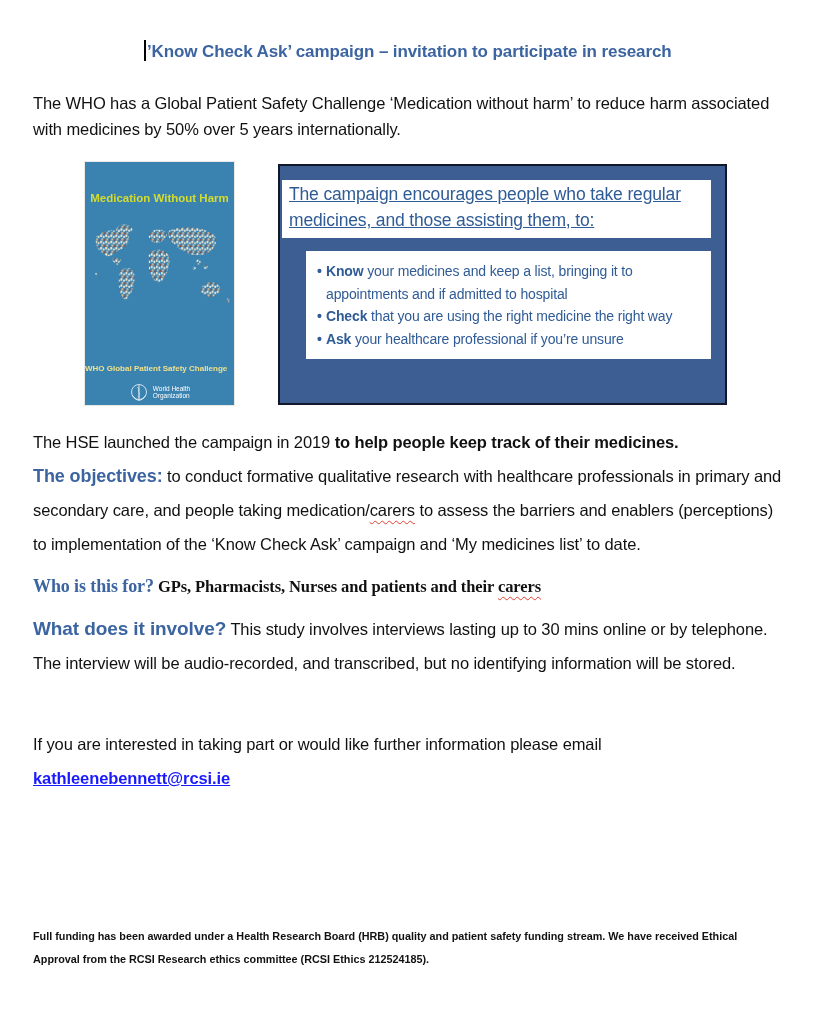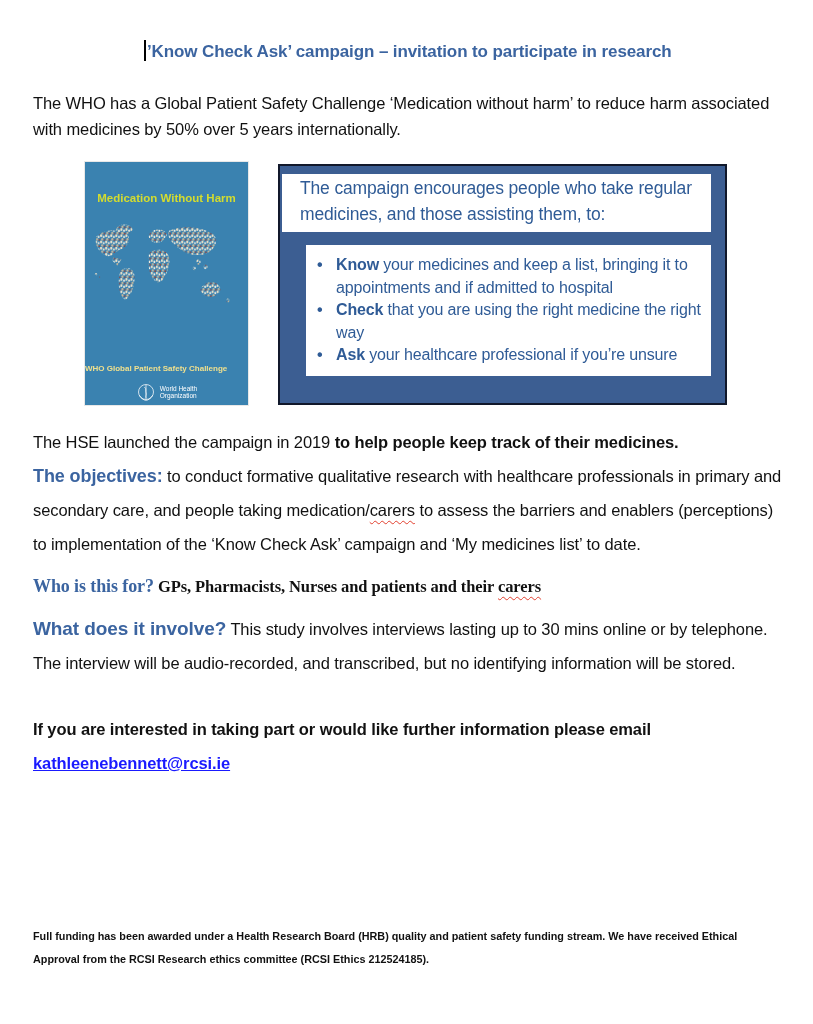--- a/index.html
+++ b/index.html
@@ -33,21 +33,21 @@
     font-size:16.5px; line-height:26px;
     width:752px; letter-spacing:-0.1px;
   }
 
   
   .figure-row { position:relative; margin-top:20px; height:245px; }
 
   
   .cover {
     position:absolute; left:52px; top:0;
-    width:163px; height:243px;
+    width:149px; height:243px;
     background:#3A82B0;
     box-shadow:0 0 0 1px #e8e8e8;
   }
   .cover-title {
     position:absolute; top:30px; left:0; right:0;
     text-align:center;
     font-size:11.5px; font-weight:bold;
     color:#D3DC2F;
   }
   .cover-map { position:absolute; top:60px; left:5px; width:152px; height:106px; }
@@ -64,38 +64,39 @@
   .who-logo-text { font-size:6.5px; line-height:7px; color:#ffffff; text-align:left; }
 
   
   .panel {
     position:absolute; left:245px; top:2px;
     width:449px; height:241px;
     background:#3C5E92;
     border:2px solid #11182B;
   }
   .panel-header {
-    margin:8px 14px 0 2px;
+    margin:14px 14px 0 2px;
     background:#ffffff;
-    padding:1px 4px 5px 18px;
+    padding:1px 4px 5px 7px;
     color:#2F5B96;
     font-size:17.5px; line-height:26px;
     letter-spacing:-0.15px;
+    text-decoration:underline;
   }
   .panel-bullets {
     margin:13px 14px 0 26px;
     background:#ffffff;
     padding:9px 2px 9px 0;
   }
   .panel-bullets ul { list-style:none; }
   .panel-bullets li {
     position:relative;
-    padding-left:30px;
+    padding-left:20px;
     color:#2F5B96;
-    font-size:16px; line-height:22.5px;
+    font-size:14px; line-height:22.5px;
     letter-spacing:-0.15px;
   }
   .panel-bullets li::before {
     content:"\2022";
     position:absolute; left:11px; top:0;
     color:#2F5B96; font-weight:bold;
   }
 
   
   .doc-body { margin-top:18px; width:750px; font-size:16.5px; letter-spacing:-0.1px; }
@@ -105,21 +106,21 @@
   .h-inline { color:#3B64A0; font-weight:bold; font-size:18px; }
   .h-inline-lg { color:#3B64A0; font-weight:bold; font-size:19px; }
   .sq {
     text-decoration:underline;
     text-decoration-style:wavy;
     text-decoration-color:#E2402F;
     text-decoration-thickness:1px;
     text-underline-offset:4px;
     text-decoration-skip-ink:none;
   }
-  .p-email { margin-top:32px; font-weight:bold; }
+  .p-email { margin-top:47px; font-weight:normal; }
   .p-link { }
   .email-link {
     color:#1A1AFF; font-weight:bold;
     text-decoration:underline;
     cursor:pointer;
   }
 
   
   .footer {
     position:absolute; left:33px; top:925px;

